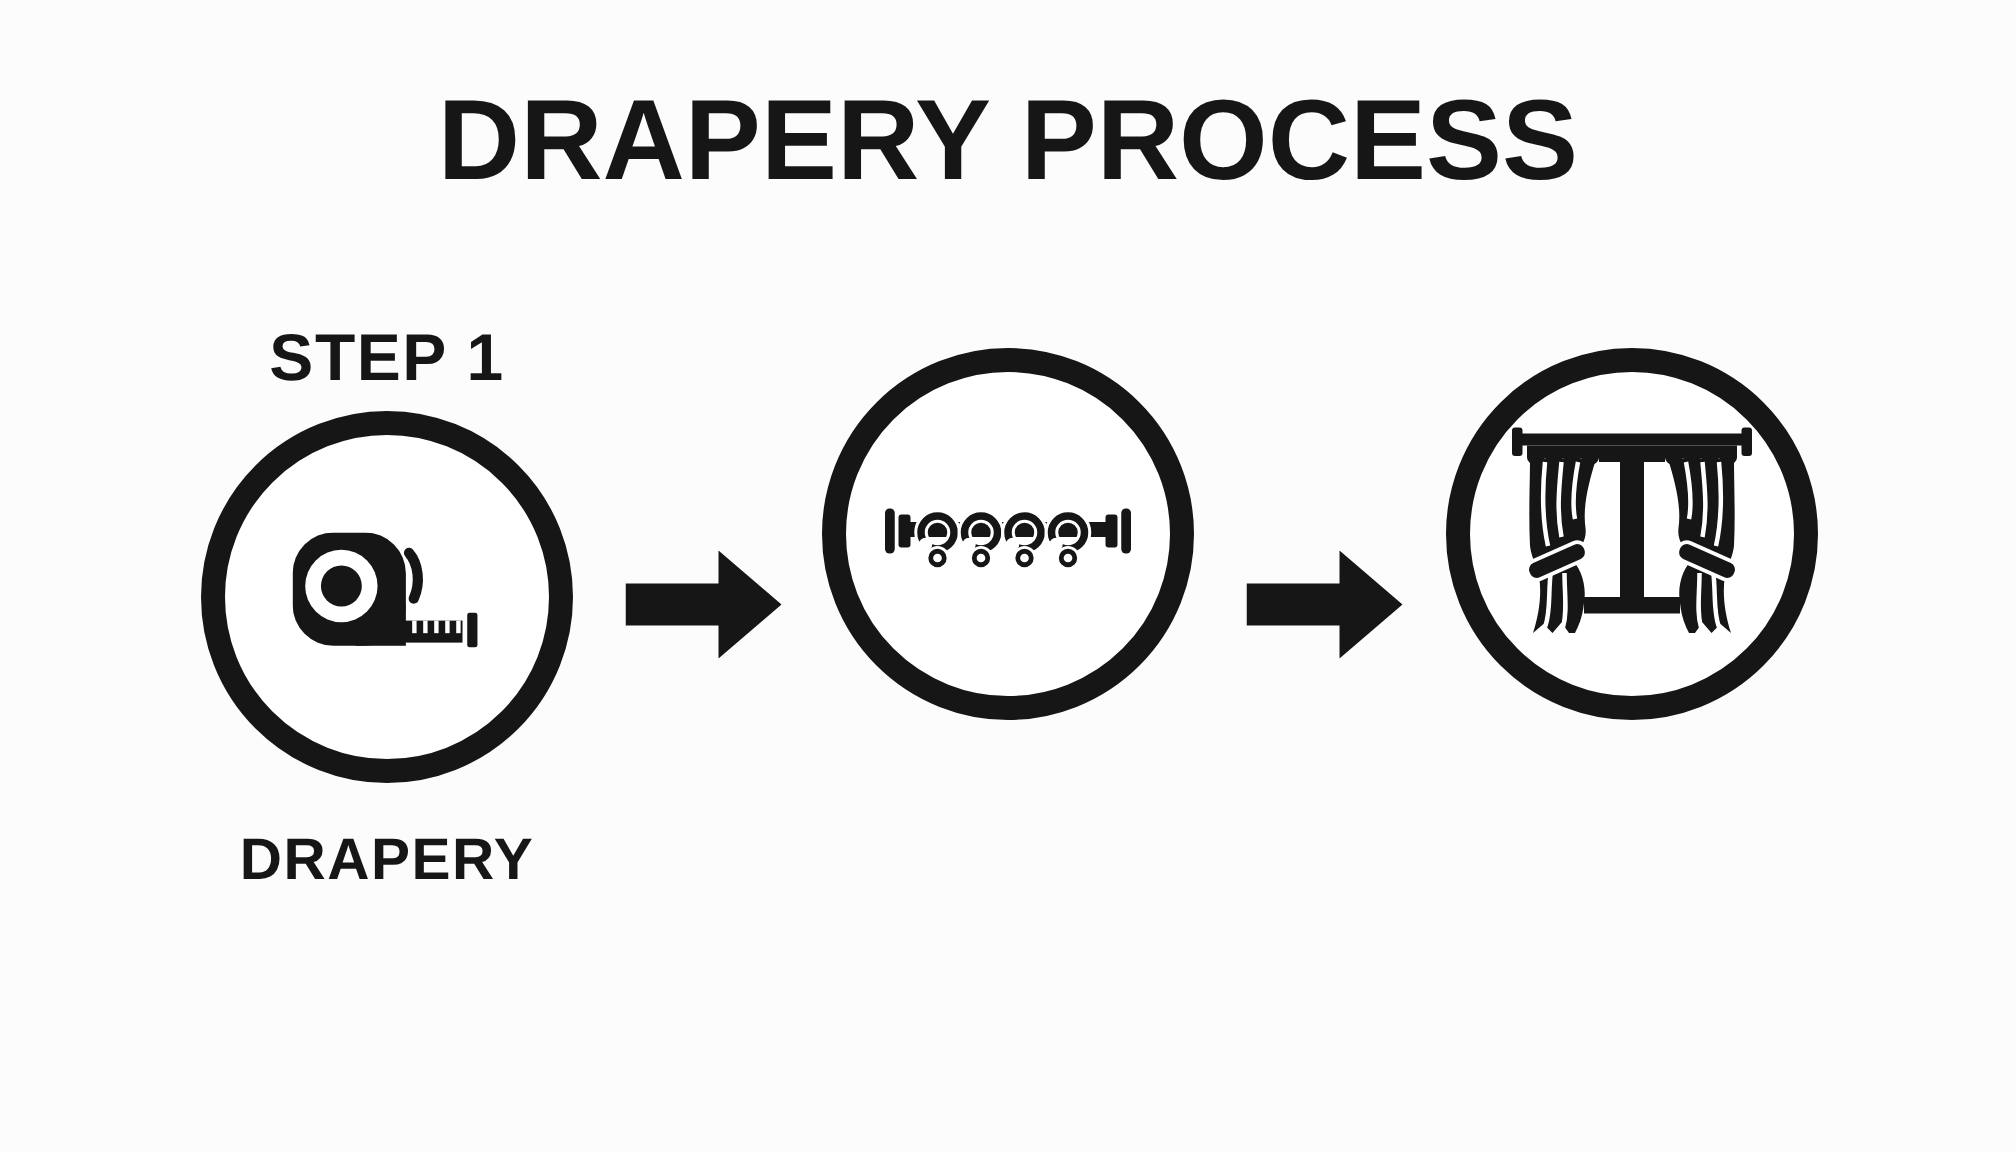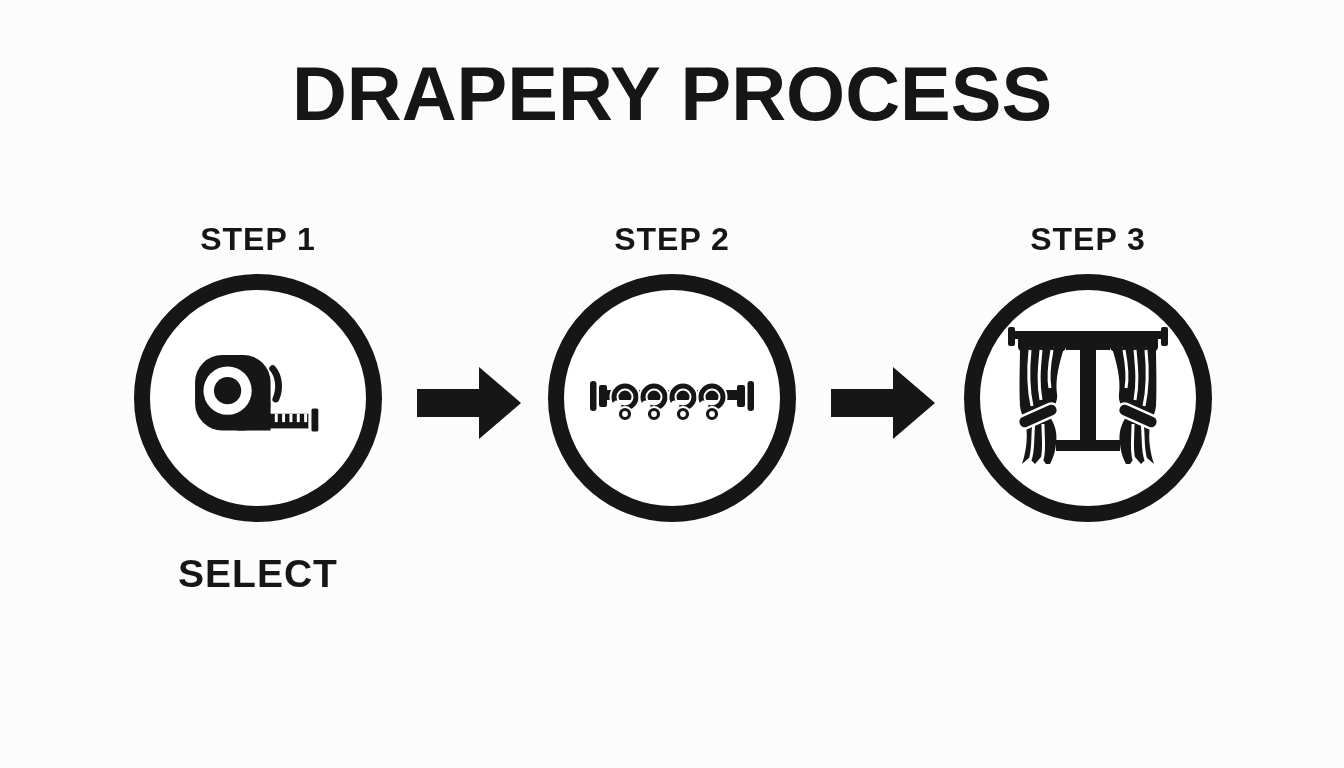--- a/index.html
+++ b/index.html
@@ -34,21 +34,21 @@
     top: 218px;
     width: 300px;
     display: flex;
     flex-direction: column;
     align-items: center;
   }
   .step.s1 { left: 108px; }
   .step.s2 { left: 522px; }
   .step.s3 { left: 938px; }
   .step-label {
-    font-size: 32px;
+    font-size: 44px;
     font-weight: bold;
     letter-spacing: 1px;
     line-height: 42px;
     color: var(--ink);
   }
   .circle {
     margin-top: 14px;
     width: 248px;
     height: 248px;
     border: 16px solid var(--ink);
@@ -99,29 +99,28 @@
         </g>
         <g fill="#ffffff">
           <rect x="76" y="56" width="2.8" height="8"></rect>
           <rect x="83" y="56" width="2.8" height="8"></rect>
           <rect x="90" y="56" width="2.8" height="8"></rect>
           <rect x="97" y="56" width="2.8" height="8"></rect>
           <rect x="104" y="56" width="2.8" height="8"></rect>
         </g>
       </svg>
     </div>
-    <div class="step-name">SELECT</div>
+    <div class="step-name">DRAPERY</div>
   </div>
 
   <svg class="arrow a1" viewBox="0 0 104 72">
     <polygon points="0,22 62,22 62,0 104,36 62,72 62,50 0,50" fill="currentColor"></polygon>
   </svg>
 
   <div class="step s2">
-    <div class="step-label">STEP 2</div>
     <div class="circle">
       <svg width="164" height="56" viewBox="0 0 164 56">
         <g fill="currentColor">
           <rect x="0" y="11" width="6.5" height="30" rx="3"></rect>
           <rect x="9" y="15" width="8" height="22" rx="2"></rect>
           <rect x="14" y="20" width="136" height="10"></rect>
           <rect x="147" y="15" width="8" height="22" rx="2"></rect>
           <rect x="157.5" y="11" width="6.5" height="30" rx="3"></rect>
         </g>
 
@@ -157,21 +156,20 @@
         </g>
       </svg>
     </div>
   </div>
 
   <svg class="arrow a2" viewBox="0 0 104 72">
     <polygon points="0,22 62,22 62,0 104,36 62,72 62,50 0,50" fill="currentColor"></polygon>
   </svg>
 
   <div class="step s3">
-    <div class="step-label">STEP 3</div>
     <div class="circle">
       <svg width="160" height="146" viewBox="0 0 160 144">
         <g fill="currentColor">
 
           <rect x="0" y="1" width="7" height="19" rx="2"></rect>
           <rect x="153" y="1" width="7" height="19" rx="2"></rect>
           <rect x="3" y="5" width="154" height="8"></rect>
 
           <path d="M10,13 H58 V21 a6,5 0 0 1 -12,0 a6,5 0 0 1 -12,0 a6,5 0 0 1 -12,0 a6,5 0 0 1 -12,0 Z"></path>
           <path d="M102,13 H150 V21 a6,5 0 0 1 -12,0 a6,5 0 0 1 -12,0 a6,5 0 0 1 -12,0 a6,5 0 0 1 -12,0 Z"></path>

